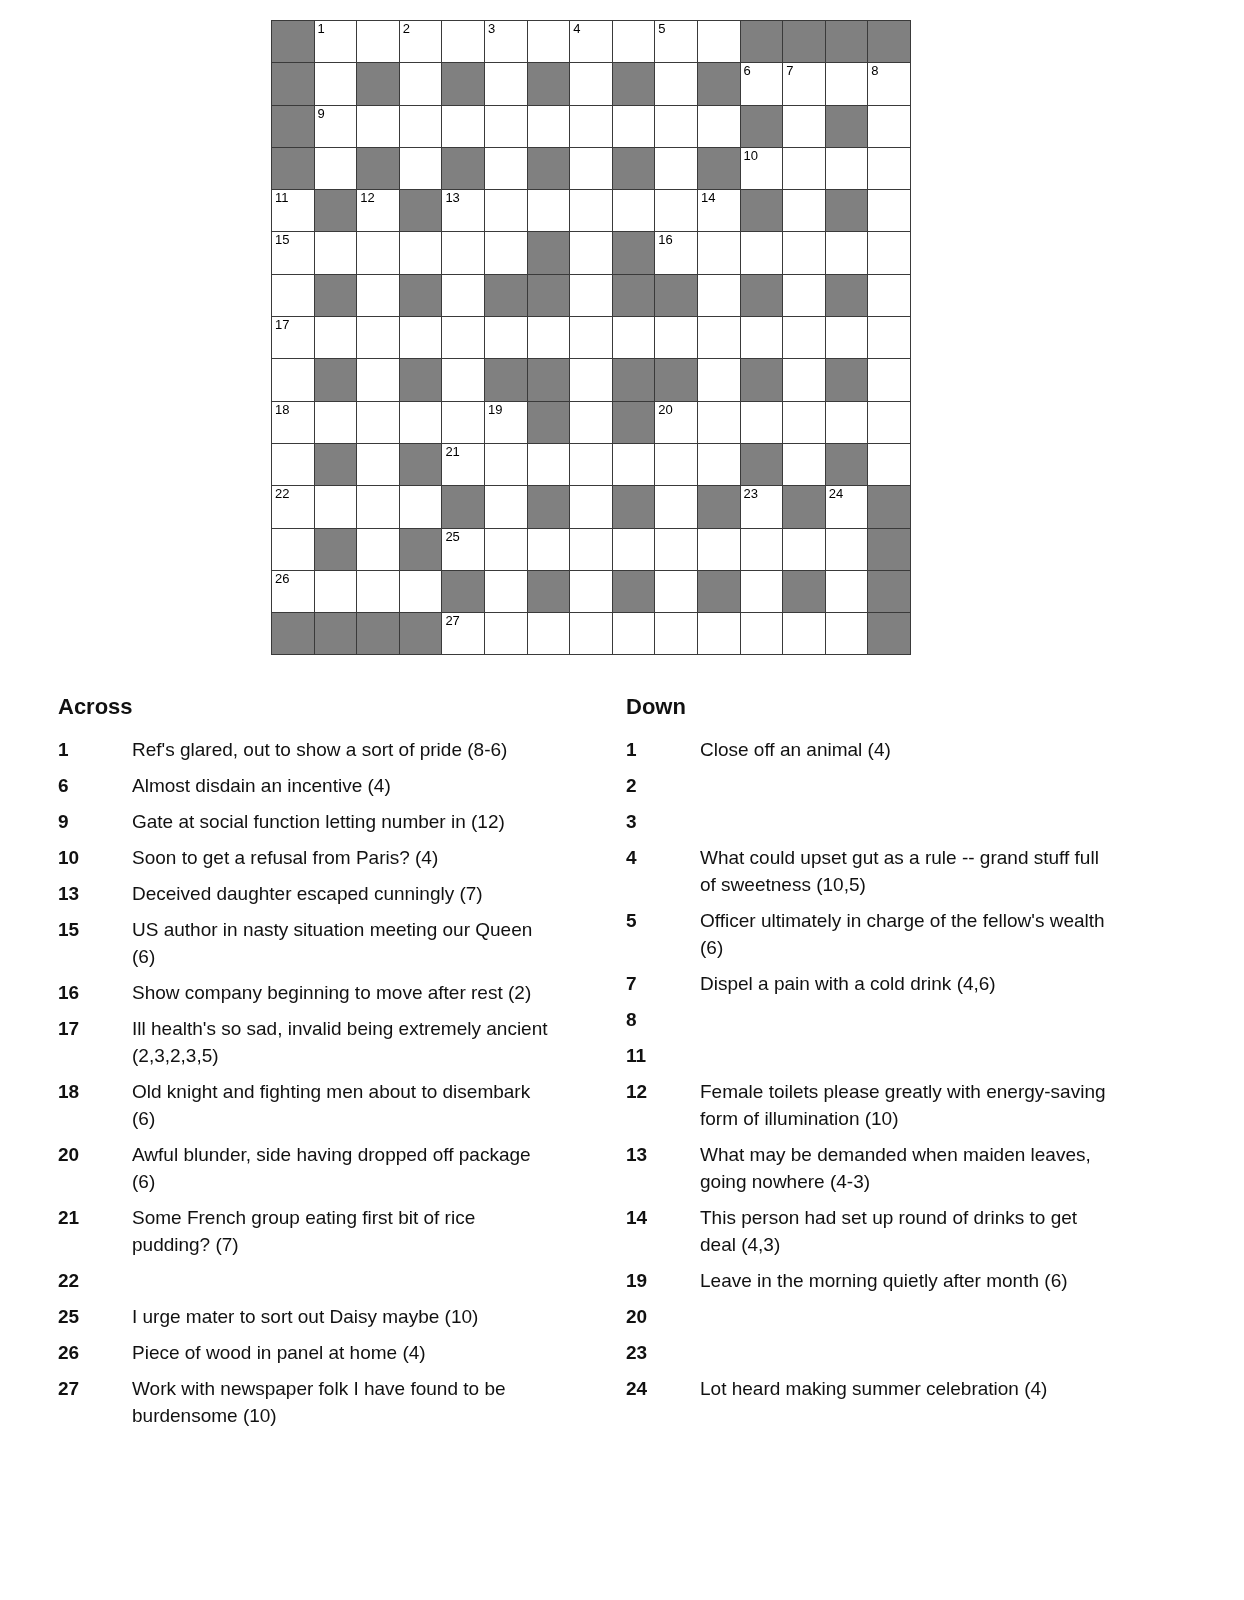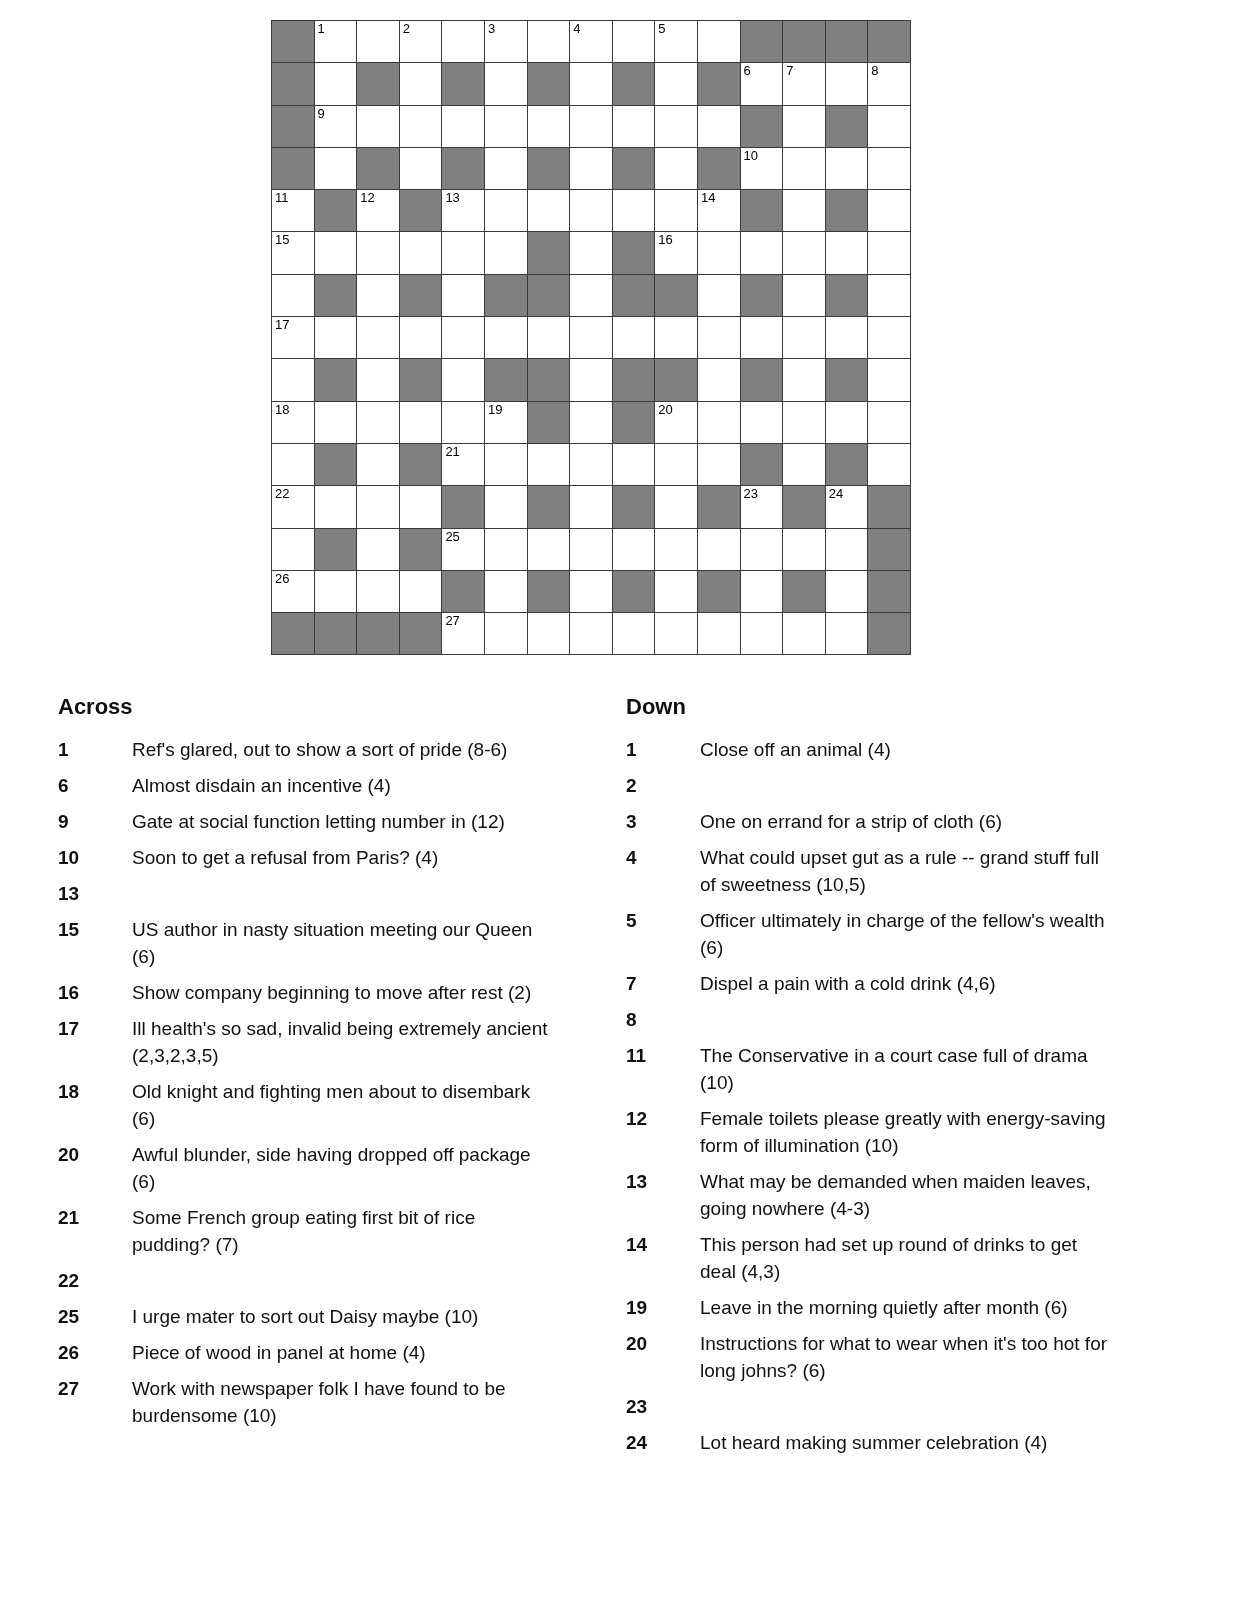--- a/index.html
+++ b/index.html
@@ -344,20 +344,21 @@
         <div class="clue">
           <div class="clue-num">9</div>
           <div class="clue-text">Gate at social function letting number in (12)</div>
         </div>
         <div class="clue">
           <div class="clue-num">10</div>
           <div class="clue-text">Soon to get a refusal from Paris? (4)</div>
         </div>
         <div class="clue">
           <div class="clue-num">13</div>
+          <div class="clue-text">Deceived daughter escaped cunningly (7)</div>
         </div>
         <div class="clue">
           <div class="clue-num">15</div>
           <div class="clue-text">US author in nasty situation meeting our Queen (6)</div>
         </div>
         <div class="clue">
           <div class="clue-num">16</div>
           <div class="clue-text">Show company beginning to move after rest (2)</div>
         </div>
         <div class="clue">
@@ -398,60 +399,57 @@
     <div id="down-list">
         <div class="clue">
           <div class="clue-num">1</div>
           <div class="clue-text">Close off an animal (4)</div>
         </div>
         <div class="clue">
           <div class="clue-num">2</div>
         </div>
         <div class="clue">
           <div class="clue-num">3</div>
-          <div class="clue-text">One on errand for a strip of cloth (6)</div>
         </div>
         <div class="clue">
           <div class="clue-num">4</div>
           <div class="clue-text">What could upset gut as a rule -- grand stuff full of sweetness (10,5)</div>
         </div>
         <div class="clue">
           <div class="clue-num">5</div>
           <div class="clue-text">Officer ultimately in charge of the fellow's wealth (6)</div>
         </div>
         <div class="clue">
           <div class="clue-num">7</div>
           <div class="clue-text">Dispel a pain with a cold drink (4,6)</div>
         </div>
         <div class="clue">
           <div class="clue-num">8</div>
         </div>
         <div class="clue">
           <div class="clue-num">11</div>
-          <div class="clue-text">The Conservative in a court case full of drama (10)</div>
         </div>
         <div class="clue">
           <div class="clue-num">12</div>
           <div class="clue-text">Female toilets please greatly with energy-saving form of illumination (10)</div>
         </div>
         <div class="clue">
           <div class="clue-num">13</div>
           <div class="clue-text">What may be demanded when maiden leaves, going nowhere (4-3)</div>
         </div>
         <div class="clue">
           <div class="clue-num">14</div>
           <div class="clue-text">This person had set up round of drinks to get deal (4,3)</div>
         </div>
         <div class="clue">
           <div class="clue-num">19</div>
           <div class="clue-text">Leave in the morning quietly after month (6)</div>
         </div>
         <div class="clue">
           <div class="clue-num">20</div>
-          <div class="clue-text">Instructions for what to wear when it's too hot for long johns? (6)</div>
         </div>
         <div class="clue">
           <div class="clue-num">23</div>
         </div>
         <div class="clue">
           <div class="clue-num">24</div>
           <div class="clue-text">Lot heard making summer celebration (4)</div>
         </div>
       </div>
   </div>

